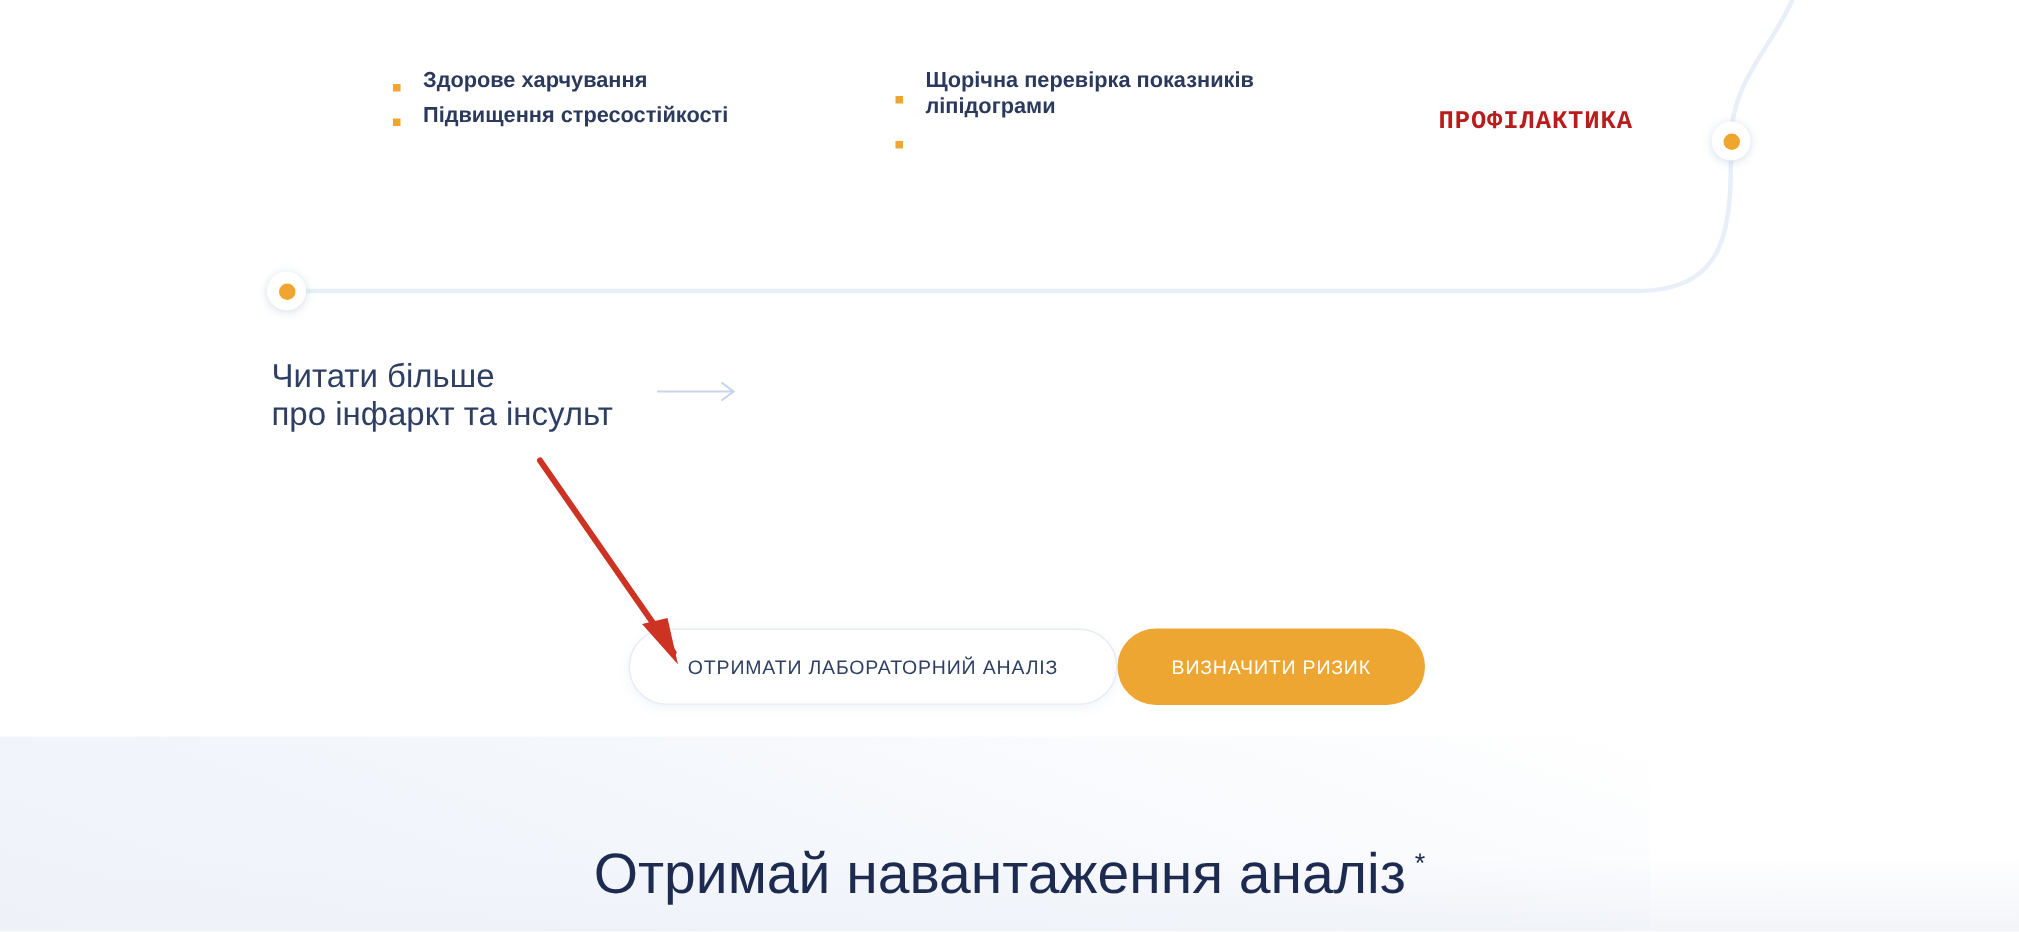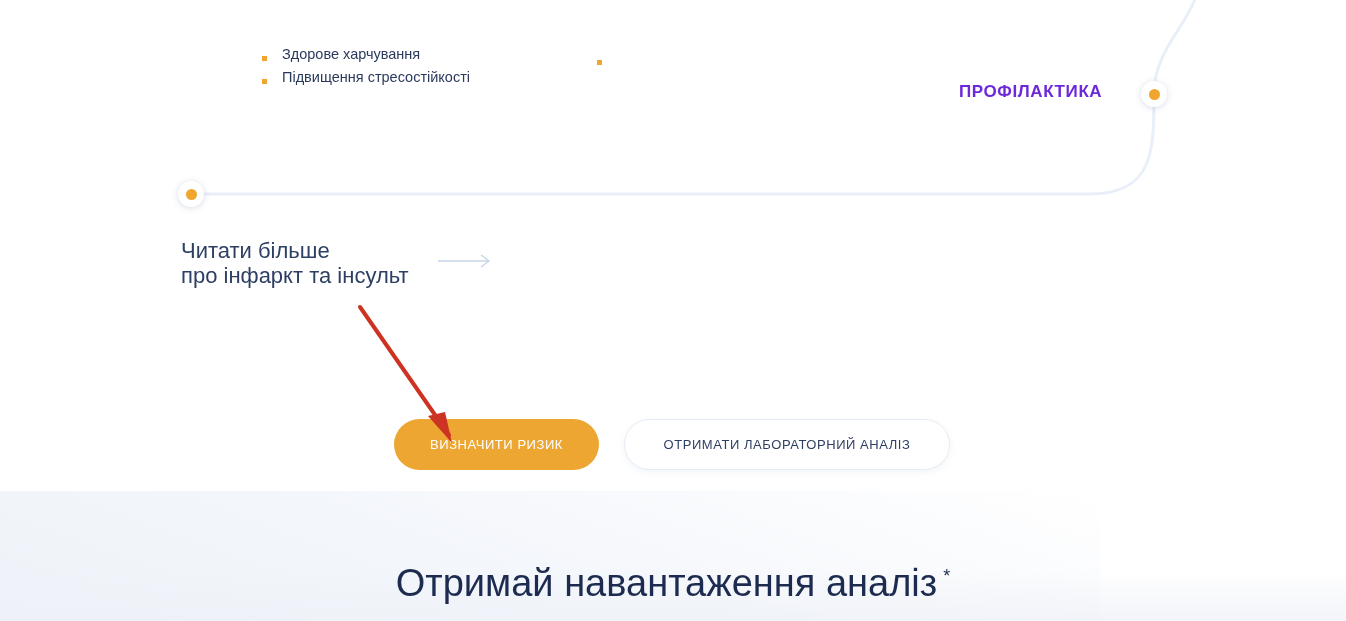--- a/index.html
+++ b/index.html
@@ -69,47 +69,49 @@
     border-radius: 50%;
     background: #f0a62e;
   }
   .tl-dot.right { left: 1141px; top: 81px; }
   .tl-dot.left  { left: 178px;  top: 181px; }
 
   
   .prevention-label {
     position: absolute;
     left: 959px;
-    top: 82px;
+    top: 72px;
     font-size: 17px;
     font-weight: bold;
     letter-spacing: 0.6px;
-    color: #6d28d9;
+    color: #b91c1c;
     z-index: 3;
     white-space: nowrap;
+    font-family: Liberation Mono, monospace;
   }
 
   
   .lists {
     position: absolute;
     top: 46px;
     left: 0;
     z-index: 3;
   }
   .list-col {
     position: absolute;
     top: 0;
   }
   .list-col.col-a { left: 262px; width: 320px; }
   .list-col.col-b { left: 597px; width: 310px; }
 
   .bullet-item {
     display: flex;
     align-items: center;
     margin-bottom: 6px;
+    font-weight: bold;
   }
   .bullet-mark {
     width: 5px;
     height: 5px;
     background: #f0a62e;
     flex: 0 0 5px;
     margin-top: 7px;
     margin-right: 15px;
   }
   .bullet-text {
@@ -231,39 +233,43 @@
       <span class="bullet-mark"></span>
       <span class="bullet-text">Здорове харчування</span>
     </div>
     <div class="bullet-item">
       <span class="bullet-mark"></span>
       <span class="bullet-text">Підвищення стресостійкості</span>
     </div>
   </div>
 
   <div class="list-col col-b">
+    <div class="bullet-item">
+      <span class="bullet-mark"></span>
+      <span class="bullet-text">Щорічна перевірка показників ліпідограми</span>
+    </div>
     <div class="bullet-item" style="margin-top:7px;">
       <span class="bullet-mark"></span>
     </div>
   </div>
 
 </div>
 
 <div class="readmore">
   <div class="readmore-text">Читати більше
 про інфаркт та інсульт</div>
   <svg class="readmore-arrow" viewBox="0 0 56 14" xmlns="http://www.w3.org/2000/svg">
     <line x1="0" y1="7" x2="50" y2="7" stroke="#c9d4e8" stroke-width="1.4"></line>
     <polyline points="43,1 51,7 43,13" fill="none" stroke="#c9d4e8" stroke-width="1.4"></polyline>
   </svg>
 </div>
 
 <div class="btn-row">
+  <button class="btn btn-secondary">ОТРИМАТИ ЛАБОРАТОРНИЙ АНАЛІЗ</button>
   <button class="btn btn-primary">ВИЗНАЧИТИ РИЗИК</button>
-  <button class="btn btn-secondary">ОТРИМАТИ ЛАБОРАТОРНИЙ АНАЛІЗ</button>
 </div>
 
 <svg class="annot-arrow" viewBox="0 0 130 150" xmlns="http://www.w3.org/2000/svg">
   <line x1="15" y1="12" x2="104" y2="140" stroke="#cc3322" stroke-width="4" stroke-linecap="round"></line>
   <polygon points="107,148 83,121 100,117" fill="#cc3322"></polygon>
 </svg>
 
 <div class="bottom-heading">
   <span>Отримай навантаження аналіз</span><span class="asterisk">*</span>
 </div>

